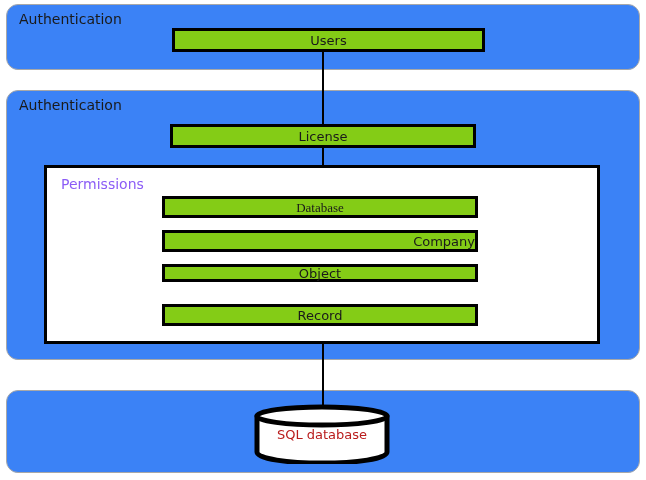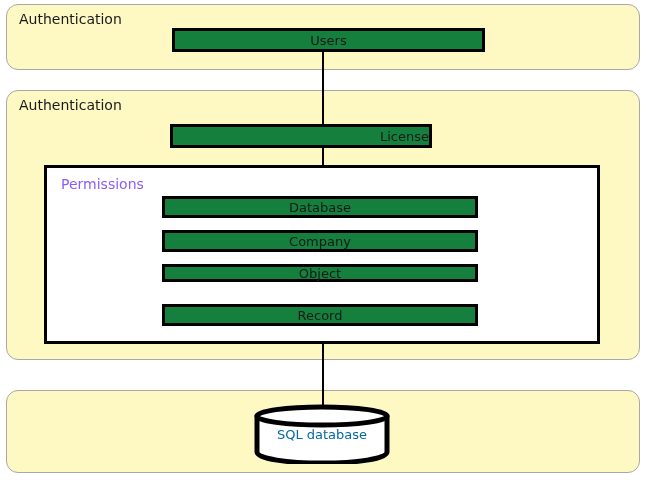--- a/index.html
+++ b/index.html
@@ -15,21 +15,21 @@
     position: relative;
     width: 646px;
     height: 480px;
     background: #ffffff;
     overflow: hidden;
   }
 
   
   .panel {
     position: absolute;
-    background: #fef9c3;
+    background: #3b82f6;
     border: 1px solid #a8a8a8;
     border-radius: 12px;
     box-sizing: border-box;
   }
   .panel-label {
     position: absolute;
     left: 12px;
     top: 5px;
     font-size: 14px;
     color: #1a1a1a;
@@ -41,21 +41,21 @@
   .connector {
     position: absolute;
     background: #000000;
     width: 2px;
     z-index: 1;
   }
 
   
   .node-box {
     position: absolute;
-    background: #15803d;
+    background: #84cc16;
     border: 3px solid #000000;
     box-sizing: border-box;
     display: flex;
     align-items: center;
     justify-content: center;
     z-index: 3;
   }
   .node-box .node-label {
     font-size: 13px;
     color: #1a1a1a;
@@ -90,21 +90,21 @@
     display: block;
   }
   .cylinder .cyl-text {
     position: absolute;
     left: 0;
     right: 0;
     top: 50%;
     transform: translateY(-45%);
     text-align: center;
     font-size: 13px;
-    color: #0369a1;
+    color: #b91c1c;
     line-height: 15px;
     pointer-events: none;
   }
 </style>
 </head>
 <body>
 
 <div id="canvas">
 
   <div class="panel" style="left:6px; top:4px; width:634px; height:66px;">
@@ -122,33 +122,33 @@
   <div class="connector" style="left:322px; top:147px; height:51px;"></div>
   <div class="connector" style="left:322px; top:217px; height:15px;"></div>
   <div class="connector" style="left:322px; top:251px; height:15px;"></div>
   <div class="connector" style="left:322px; top:285px; height:21px;"></div>
   <div class="connector" style="left:322px; top:325px; height:86px;"></div>
 
   <div class="node-box" style="left:172px; top:28px; width:313px; height:24px;">
     <span class="node-label">Users</span>
   </div>
 
-  <div class="node-box" style="left:170px; top:124px; width:262px; height:24px;justify-content:flex-end;">
+  <div class="node-box" style="left:170px; top:124px; width:306px; height:24px;">
     <span class="node-label">License</span>
   </div>
 
   <div class="perm-box" style="left:44px; top:165px; width:556px; height:179px;">
     <div class="perm-title">Permissions</div>
   </div>
 
-  <div class="node-box" style="left:162px; top:196px; width:316px; height:22px;">
+  <div class="node-box" style="left:162px; top:196px; width:316px; height:22px;font-family:Liberation Serif, serif;">
     <span class="node-label">Database</span>
   </div>
 
-  <div class="node-box" style="left:162px; top:230px; width:316px; height:22px;">
+  <div class="node-box" style="left:162px; top:230px; width:316px; height:22px;justify-content:flex-end;">
     <span class="node-label">Company</span>
   </div>
 
   <div class="node-box" style="left:162px; top:264px; width:316px; height:18px;">
     <span class="node-label">Object</span>
   </div>
 
   <div class="node-box" style="left:162px; top:304px; width:316px; height:22px;">
     <span class="node-label">Record</span>
   </div>

